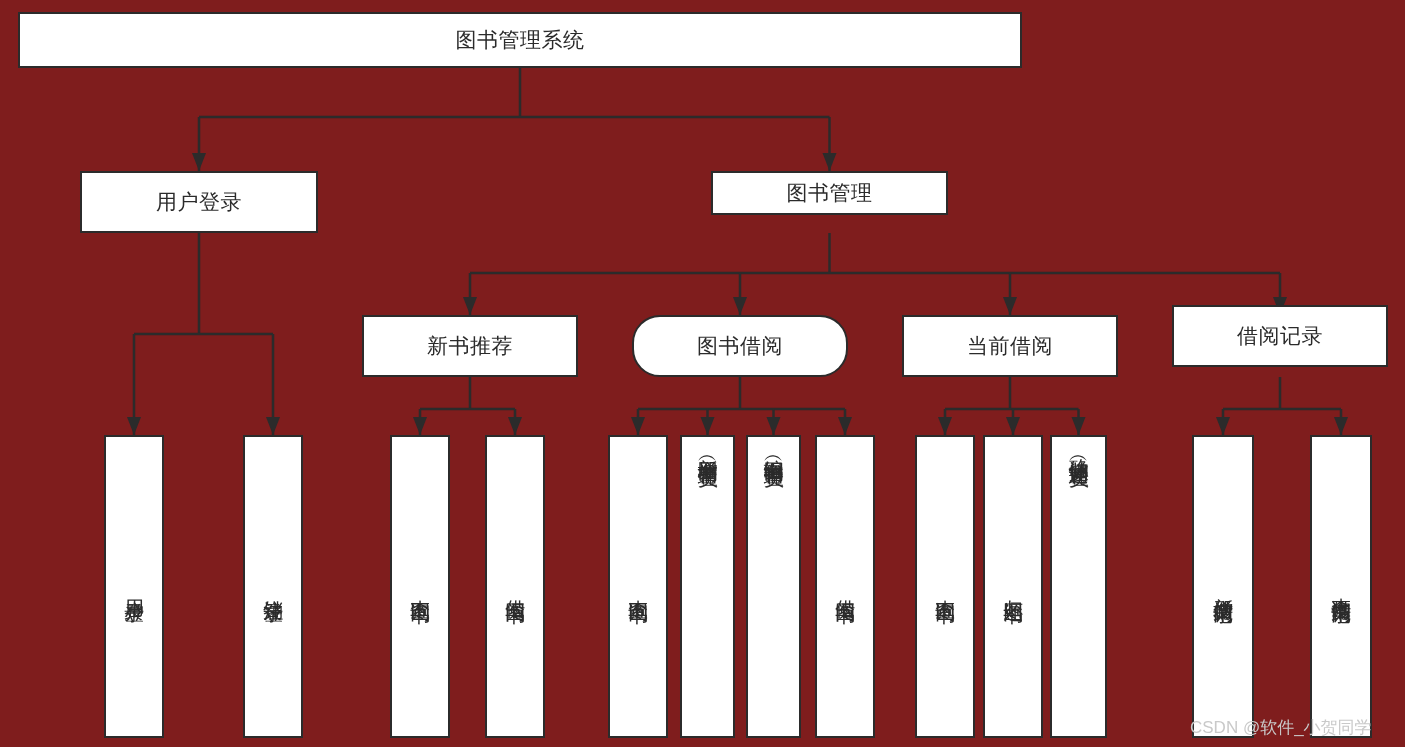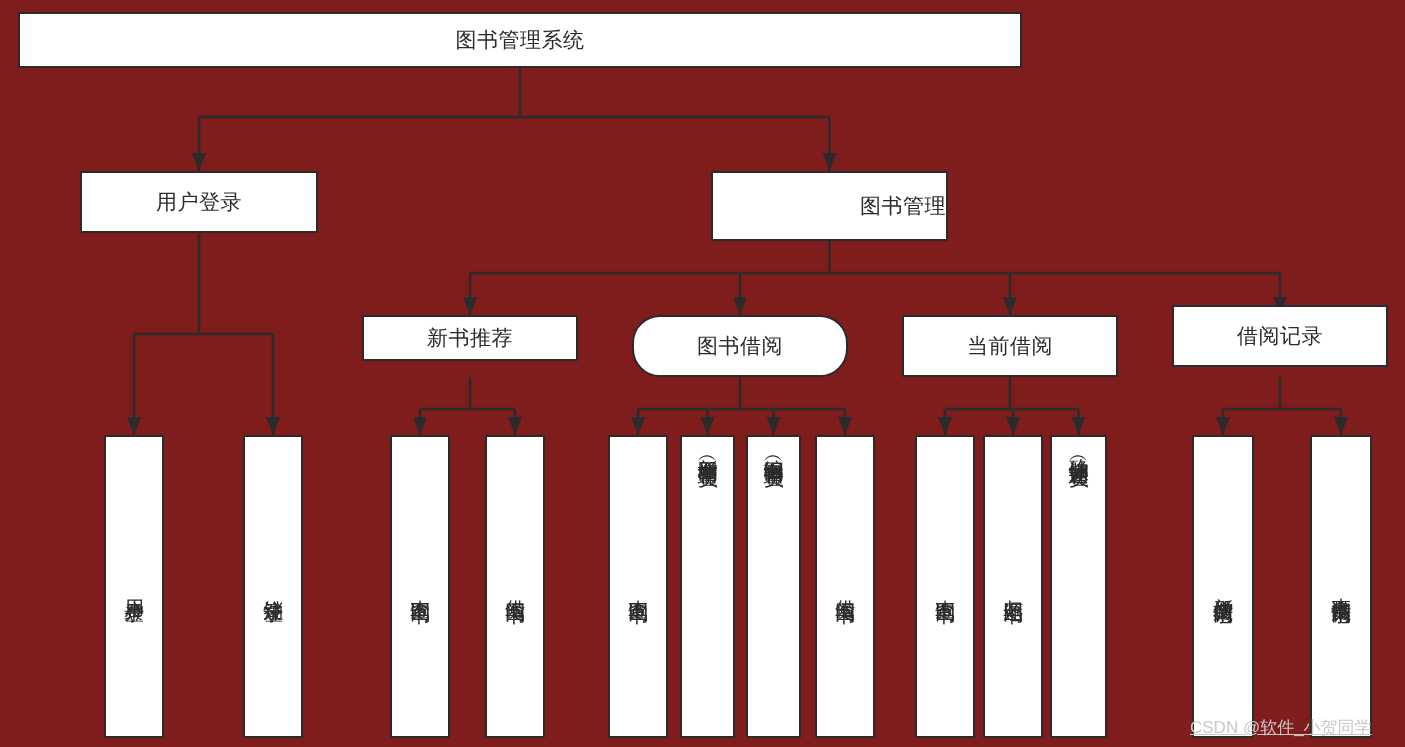--- a/index.html
+++ b/index.html
@@ -126,24 +126,24 @@
       <line x1="1341" y1="409" x2="1341" y2="435" stroke="#2b2b2b" stroke-width="2.5"></line>
       <polygon points="1334,417 1348,417 1341,435" fill="#2b2b2b"></polygon>
     </svg>
   <div id="nodes-layer">
       <div class="node horizontal" style="left: 18px; top: 12px; width: 1004px; height: 56px; border-color: rgb(43, 43, 43); background: rgb(255, 255, 255);">
         <span class="label">图书管理系统</span>
       </div>
       <div class="node horizontal" style="left: 80px; top: 171px; width: 238px; height: 62px; border-color: rgb(43, 43, 43); background: rgb(255, 255, 255);">
         <span class="label">用户登录</span>
       </div>
-      <div class="node horizontal" style="left: 711px; top: 171px; width: 237px; height: 70px; border-color: rgb(43, 43, 43); background: rgb(255, 255, 255); justify-content: flex-end;">
+      <div class="node horizontal" style="left: 711px; top: 171px; width: 237px; height: 44px; border-color: rgb(43, 43, 43); background: rgb(255, 255, 255);">
         <span class="label">图书管理</span>
       </div>
-      <div class="node horizontal" style="left: 362px; top: 315px; width: 216px; height: 46px; border-color: rgb(43, 43, 43); background: rgb(255, 255, 255);">
+      <div class="node horizontal" style="left: 362px; top: 315px; width: 216px; height: 62px; border-color: rgb(43, 43, 43); background: rgb(255, 255, 255);">
         <span class="label">新书推荐</span>
       </div>
       <div class="node horizontal" style="left: 632px; top: 315px; width: 216px; height: 62px; border-color: rgb(43, 43, 43); background: rgb(255, 255, 255); border-radius: 28px;">
         <span class="label">图书借阅</span>
       </div>
       <div class="node horizontal" style="left: 902px; top: 315px; width: 216px; height: 62px; border-color: rgb(43, 43, 43); background: rgb(255, 255, 255);">
         <span class="label">当前借阅</span>
       </div>
       <div class="node horizontal" style="left: 1172px; top: 305px; width: 216px; height: 62px; border-color: rgb(43, 43, 43); background: rgb(255, 255, 255);">
         <span class="label">借阅记录</span>
@@ -181,14 +181,14 @@
       <div class="node vertical" style="left: 1050px; top: 435px; width: 57px; height: 303px; border-color: rgb(43, 43, 43); background: rgb(255, 255, 255);">
         <span class="label">确认归还（管理员）</span>
       </div>
       <div class="node vertical centered" style="left: 1192px; top: 435px; width: 62px; height: 303px; border-color: rgb(43, 43, 43); background: rgb(255, 255, 255);">
         <span class="label">新增借阅记录</span>
       </div>
       <div class="node vertical centered" style="left: 1310px; top: 435px; width: 62px; height: 303px; border-color: rgb(43, 43, 43); background: rgb(255, 255, 255);">
         <span class="label">查询借阅记录</span>
       </div>
     </div>
-  <div id="watermark" style="left: 1190px; top: 716px; color: rgb(201, 201, 201); text-decoration: underline;">CSDN @软件_小贺同学</div>
+  <div id="watermark" style="left: 1190px; top: 716px; color: rgb(201, 201, 201);">CSDN @软件_小贺同学</div>
 </div>
 
 </body></html>

